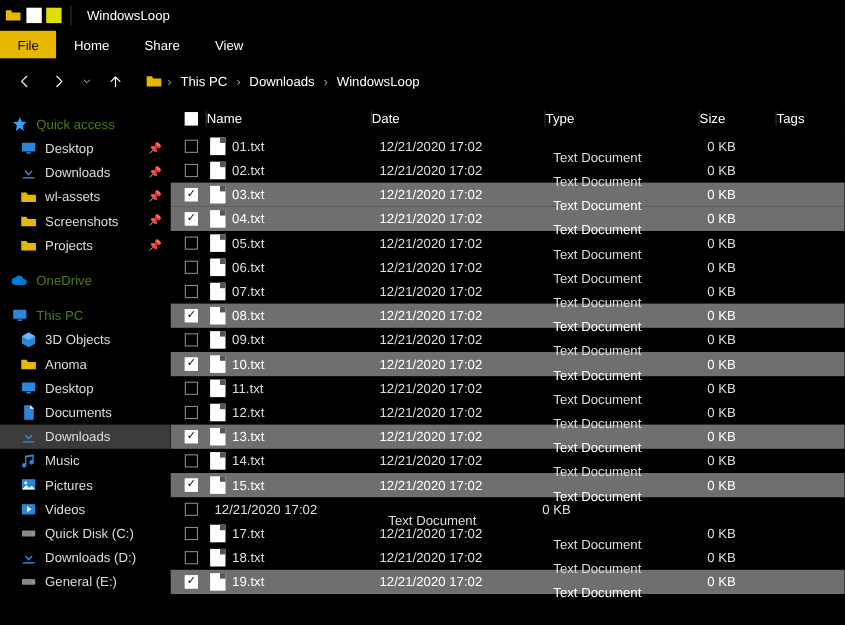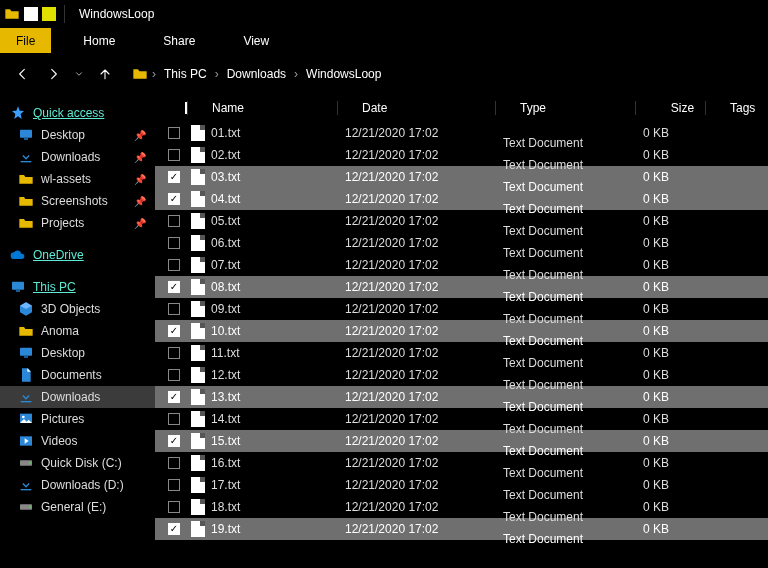--- a/index.html
+++ b/index.html
@@ -4,51 +4,51 @@
 <style>
   * { box-sizing: border-box; margin: 0; padding: 0; }
   html, body { width: 768px; height: 568px; overflow: hidden; font-family: "Segoe UI", Arial, sans-serif; font-size: 12px; background: #000; color: #fff; }
   
   .titlebar { height: 28px; background: #000; display: flex; align-items: center; padding: 0 4px; gap: 4px; }
   .titlebar .box { width: 14px; height: 14px; background: #fff; }
   .titlebar .box.b2 { background: #e0e000; }
   .titlebar .divider { width: 1px; height: 18px; background: #333; margin: 0 4px; }
   .titlebar .title { margin-left: 6px; color: #fff; }
   
-  .ribbon { height: 26px; background: #000; display: flex; align-items: stretch; border-bottom: 1px solid #000; gap: 16px; }
+  .ribbon { height: 26px; background: #000; display: flex; align-items: stretch; border-bottom: 1px solid #000; }
   .ribbon .tab { padding: 0 16px; display: flex; align-items: center; color: #fff; cursor: default; }
   .ribbon .tab.file { background: #e6b800; color: #000; font-weight: 400; }
   
   .toolbar { height: 40px; background: #000; display: flex; align-items: center; gap: 8px; padding: 0 12px; }
   .nav-btn { width: 22px; height: 22px; display: flex; align-items: center; justify-content: center; color: #fff; cursor: default; }
   .nav-btn svg { width: 16px; height: 16px; }
   .crumbs { display: flex; align-items: center; gap: 4px; margin-left: 8px; }
   .crumbs .crumb { display: flex; align-items: center; gap: 6px; padding: 2px 4px; cursor: default; }
   .crumbs .sep { color: #999; }
   .folder-icon-svg { width: 16px; height: 16px; }
   
   .body { display: flex; height: calc(568px - 28px - 26px - 40px); }
   .sidebar { width: 155px; background: #000; padding: 8px 0; overflow: hidden; }
   .side-group { margin-bottom: 10px; }
   .side-item { display: flex; align-items: center; gap: 7px; padding: 3px 8px 3px 18px; color: #ddd; cursor: default; white-space: nowrap; }
-  .side-item.top { font-weight: 400; color: #5eead4; padding-left: 10px; text-decoration: underline; }
+  .side-item.top { font-weight: 400; color: #4d7c0f; padding-left: 10px; }
   .side-item.selected { background: #3b3b3b; }
   .side-pin { margin-left: auto; color: #888; font-size: 10px; }
   .icon-sq { width: 16px; height: 16px; display: inline-flex; align-items: center; justify-content: center; flex: 0 0 16px; }
   
   .list { flex: 1; background: #111; display: flex; flex-direction: column; }
   .list-header { display: flex; align-items: center; height: 28px; background: #000; color: #fff; padding-left: 6px; }
   .list-header .hchk { width: 26px; display:flex; align-items:center; justify-content:center; }
   .list-header .hchk .chk { width:12px; height:12px; border:1px solid #fff; background:#fff; }
   .col-name { width: 150px; padding-left: 4px; }
   .col-date { width: 158px; }
   .col-type { width: 140px; }
-  .col-size { width: 70px; text-align: center; }
+  .col-size { width: 70px; text-align: left; }
   .col-tags { width: 60px; }
-  .list-header > div { border-left: 1px solid #333; padding-left: 24px; }
+  .list-header > div { border-left: 1px solid #333; padding-left: 0; }
   .list-header > div:first-child { border-left: none; }
   .list-rows { flex: 1; overflow: hidden; background: #000; }
   .row { display: flex; align-items: center; height: 22px; color: #ddd; padding-left: 6px; }
   .row.selected { background: #6f6f6f; color: #fff; }
   .row .rchk { width: 26px; display:flex; align-items:center; justify-content:center; }
   .row .rchk .chk { width:12px; height:12px; border:1px solid #888; display:inline-flex; align-items:center; justify-content:center; font-size:10px; line-height:1; }
   .row.selected .rchk .chk { border-color:#fff; background:#fff; color:#000; }
   .row .rname { width: 150px; display:flex; align-items:center; gap:6px; padding-left:4px;}
   .row .rname .ficon { width:14px; height:16px; background:#fff; position:relative; }
   .row .rname .ficon::before { content:""; position:absolute; top:0; right:0; width:5px; height:5px; background:#555; }
@@ -241,20 +241,28 @@
               <svg viewBox="0 0 24 24" width="16" height="16">
                 <path fill="#2b88d8" d="M12 3v10l4-4 1.4 1.4L12 16 6.6 10.4 8 9l4 4V3z"></path>
                 <rect x="4" y="18" width="16" height="2" fill="#2b88d8"></rect>
               </svg>
             </span>
             <span>Downloads</span>
           </div>
           <div class="side-item">
             <span class="icon-sq">
               <svg viewBox="0 0 24 24" width="16" height="16">
+                <path fill="#2b88d8" d="M9 18a3 3 0 11-2-2.8V5l12-2v11a3 3 0 11-2-2.8V6L9 7.5z"></path>
+              </svg>
+            </span>
+            <span>Music</span>
+          </div>
+          <div class="side-item">
+            <span class="icon-sq">
+              <svg viewBox="0 0 24 24" width="16" height="16">
                 <rect x="3" y="4" width="18" height="14" fill="#2b88d8"></rect>
                 <circle cx="8" cy="9" r="2" fill="#fff"></circle>
                 <path fill="#fff" d="M3 18l6-6 4 4 3-3 5 5H3z"></path>
               </svg>
             </span>
             <span>Pictures</span>
           </div>
           <div class="side-item">
             <span class="icon-sq">
               <svg viewBox="0 0 24 24" width="16" height="16">
@@ -484,24 +492,20 @@
             <span>15.txt</span>
           </div>
           <div class="rdate">12/21/2020 17:02</div>
           <div class="rtype">Text Document</div>
           <div class="rsize">0 KB</div>
         </div>
         <div class="row">
           <div class="rchk">
             <span class="chk"></span>
           </div>
-          <div class="rname">
-            <span class="ficon"></span>
-            <span>16.txt</span>
-          </div>
           <div class="rdate">12/21/2020 17:02</div>
           <div class="rtype">Text Document</div>
           <div class="rsize">0 KB</div>
         </div>
         <div class="row">
           <div class="rchk">
             <span class="chk"></span>
           </div>
           <div class="rname">
             <span class="ficon"></span>

